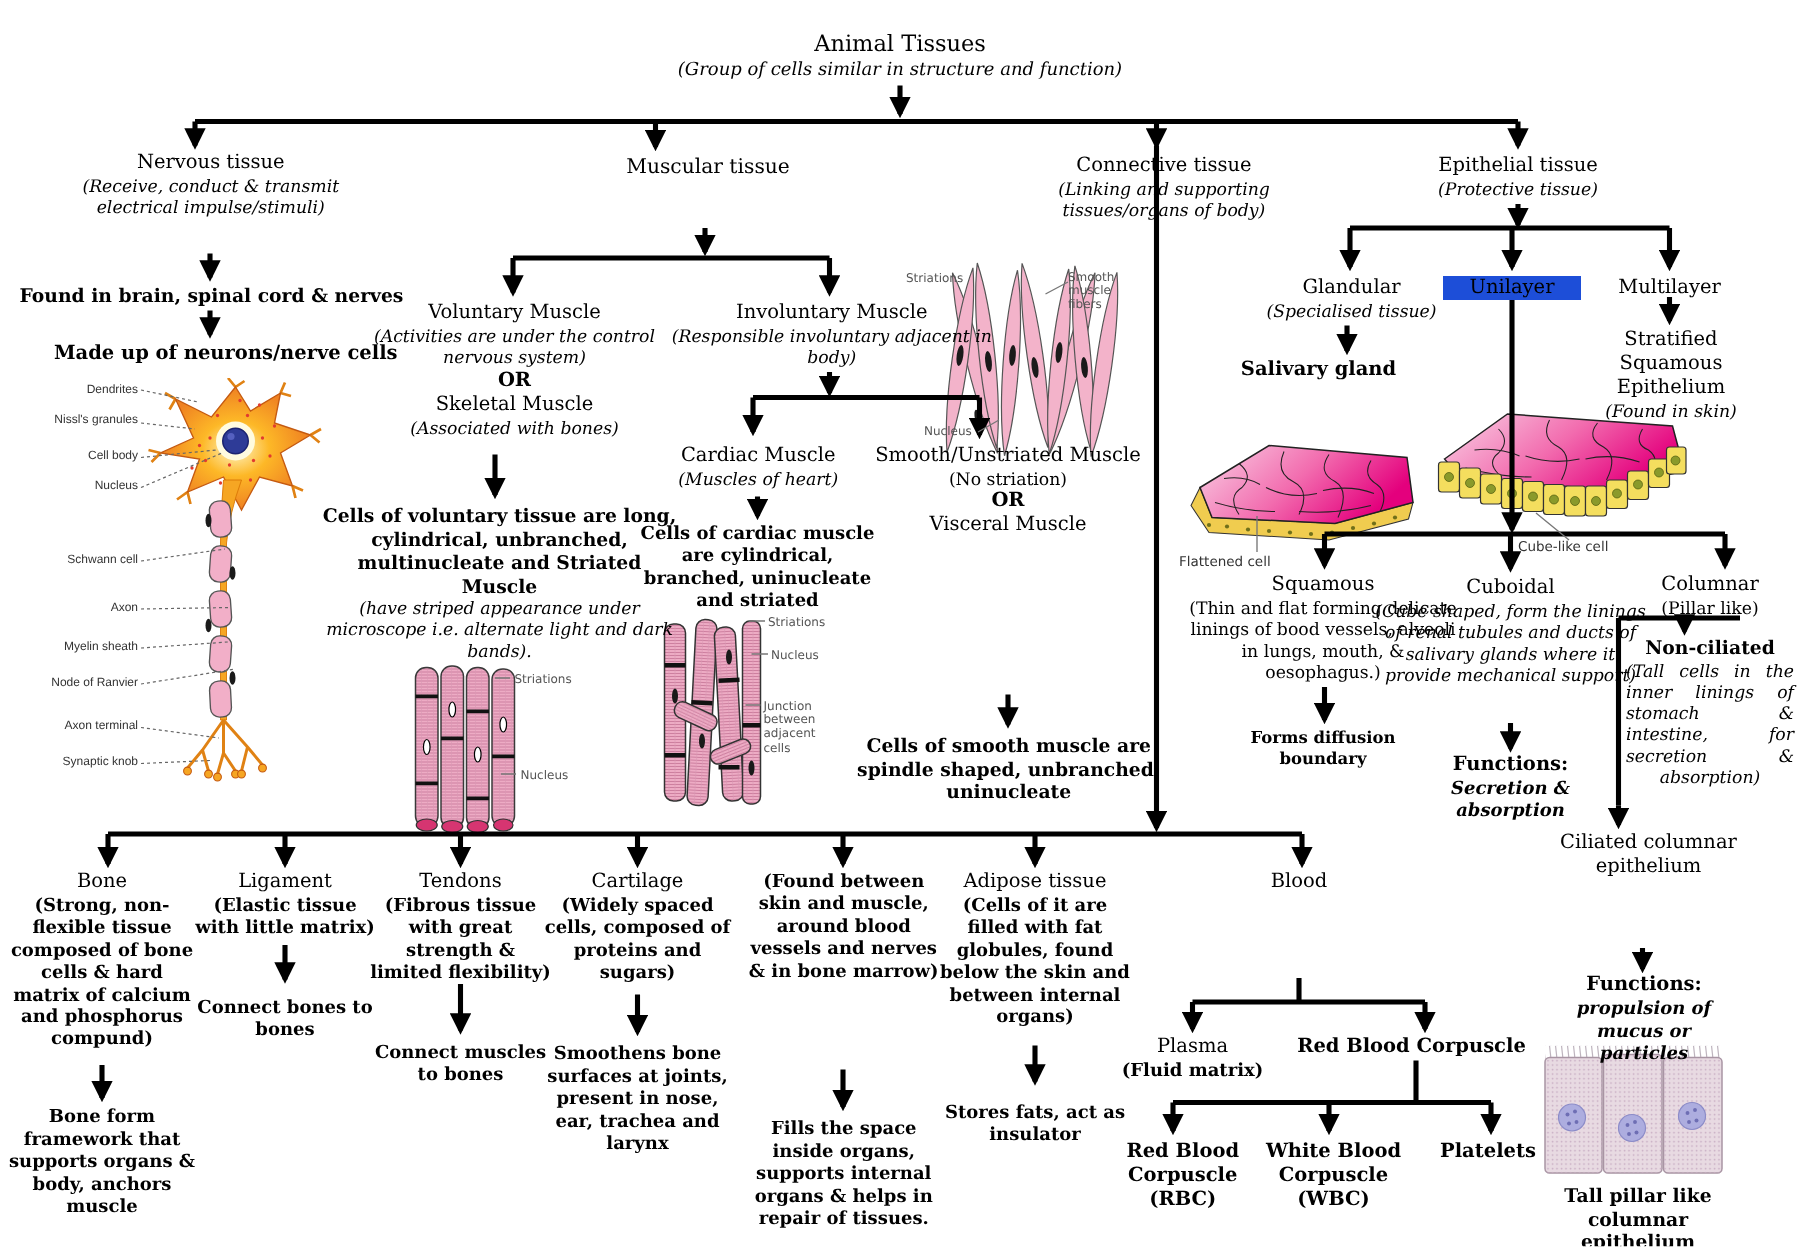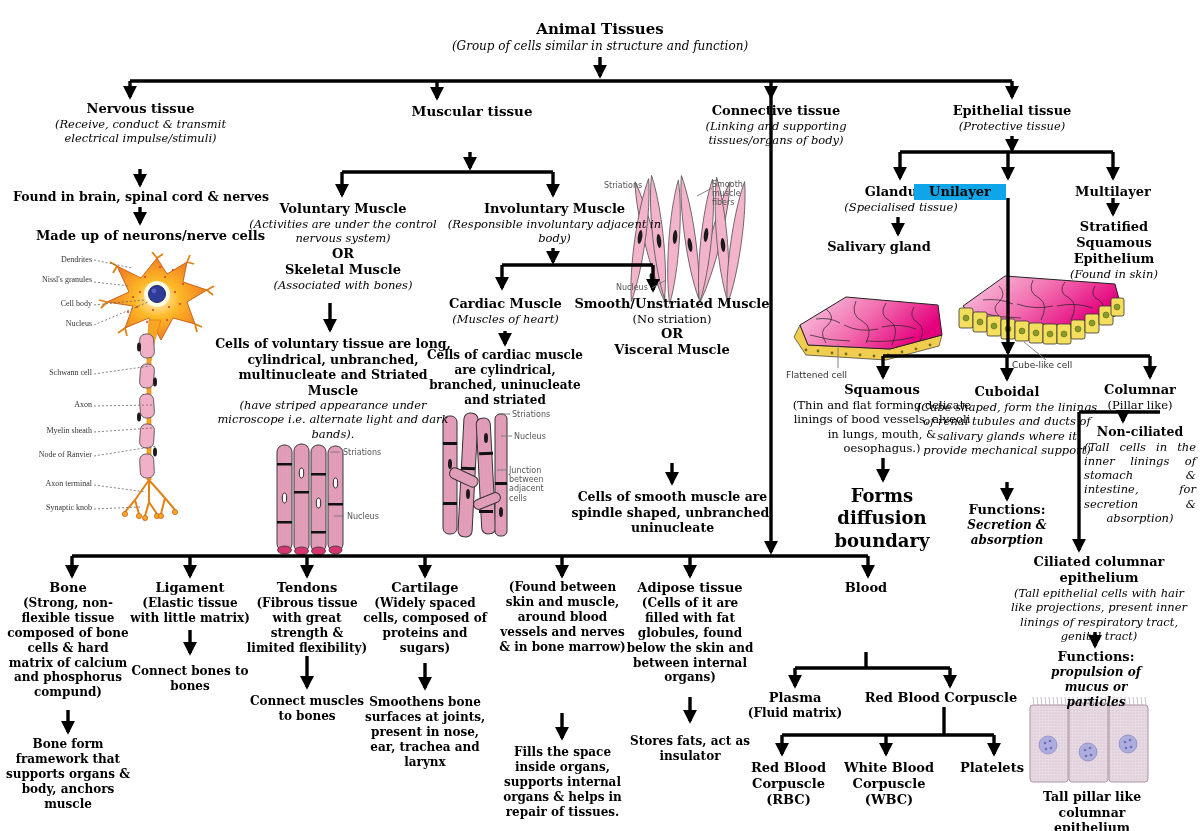--- a/index.html
+++ b/index.html
@@ -1,33 +1,33 @@
 <!DOCTYPE html>
 <html><head>
 <meta charset="utf-8">
 <style>
   html,body{margin:0;padding:0;background:#fff;}
   .canvas{position:relative;width:1200px;height:831px;background:#fff;overflow:hidden;
           font-family:"DejaVu Serif","Liberation Serif",serif;color:#000;}
   .wires,.art{position:absolute;left:0;top:0;pointer-events:none;}
   .node{position:absolute;text-align:center;line-height:1.24;}
   .node span{display:block;}
-  .t{font-weight:700;font-size:13px;}
+  .t{font-weight:400;font-size:13px;}
   .lg{font-size:15px;}
   .md{font-size:13.5px;}
   .d{font-style:italic;font-size:11.5px;}
   .p{font-size:11.5px;}
   .b{font-weight:700;font-size:12px;}
   .b13{font-weight:700;font-size:13px;}
   .bi{font-weight:700;font-style:italic;font-size:12px;}
   .just{text-align:justify;text-align-last:center;}
   .lbl{position:absolute;font-family:"DejaVu Sans","Liberation Sans",sans-serif;
        font-size:8px;color:#555;line-height:1.15;text-align:left;}
   .nl{position:absolute;left:12px;width:80px;text-align:right;
-      font-family:Liberation Serif, serif;font-size:8px;color:#333;line-height:1.1;}
+      font-family:Liberation Sans, sans-serif;font-size:8px;color:#333;line-height:1.1;}
   .dk{color:#333;font-size:9px;}
 </style>
 </head>
 <body>
 
 <div class="canvas">
 
   <svg class="art" style="left:95px;top:252px" width="130" height="282" viewBox="0 0 130 282">
     <defs>
       <radialGradient id="ng">
@@ -513,40 +513,40 @@
     <span class="t">Epithelial tissue</span>
     <span class="d">(Protective tissue)</span>
   </div>
   <div class="node" style="left:840px;top:184px;width:122px">
     <span class="t">Glandular</span>
     <span class="d">(Specialised tissue)</span>
   </div>
   <div class="node" style="left:818px;top:239px;width:122px">
     <span class="b13">Salivary gland</span>
   </div>
-  <div class="node" style="left:914px;top:184px;width:92px;background:#0ea5e9">
+  <div class="node" style="left:962px;top:184px;width:92px;background:#1d4ed8">
     <span class="t">Unilayer</span>
   </div>
   <div class="node" style="left:1063px;top:184px;width:100px">
     <span class="t">Multilayer</span>
   </div>
   <div class="node" style="left:1066px;top:219px;width:96px">
     <span class="t">Stratified Squamous Epithelium</span>
     <span class="d">(Found in skin)</span>
   </div>
 
   <span class="lbl dk" style="left:786px;top:370px;width:76px">Flattened cell</span>
   <span class="lbl dk" style="left:1012px;top:360px;width:90px">Cube-like cell</span>
 
   <div class="node" style="left:791px;top:382px;width:182px">
     <span class="t">Squamous</span>
     <span class="p">(Thin and flat forming delicate linings of bood vessels, alveoli in lungs, mouth, &amp; oesophagus.)</span>
   </div>
   <div class="node" style="left:803px;top:485px;width:158px">
-    <span class="b" style="font-size:18px">Forms diffusion boundary</span>
+    <span class="b" style="font-size:11px">Forms diffusion boundary</span>
   </div>
 
   <div class="node" style="left:915px;top:384px;width:184px">
     <span class="t">Cuboidal</span>
     <span class="d">(Cube shaped, form the linings of renal tubules and ducts of salivary glands where it provide mechanical support)</span>
   </div>
   <div class="node" style="left:948px;top:502px;width:118px">
     <span class="b13">Functions:</span>
     <span class="bi">Secretion &amp; absorption</span>
   </div>
@@ -554,21 +554,20 @@
   <div class="node" style="left:1090px;top:382px;width:100px">
     <span class="t">Columnar</span>
     <span class="p">(Pillar like)</span>
   </div>
   <div class="node" style="left:1084px;top:424px;width:112px">
     <span class="b" style="font-size:12.5px">Non-ciliated</span>
     <span class="d just">(Tall cells in the inner linings of stomach &amp; intestine, for secretion &amp; absorption)</span>
   </div>
   <div class="node" style="left:1008px;top:554px;width:182px">
     <span class="t">Ciliated columnar epithelium</span>
-    <span class="d">(Tall epithelial cells with hair like projections, present inner linings of respiratory tract, genital tract)</span>
   </div>
   <div class="node" style="left:1037px;top:649px;width:118px">
     <span class="b13">Functions:</span>
     <span class="bi">propulsion of mucus or particles</span>
   </div>
   <div class="node" style="left:1022px;top:789px;width:140px">
     <span class="b" style="font-size:12.5px">Tall pillar like columnar epithelium</span>
   </div>
 
 </div>

